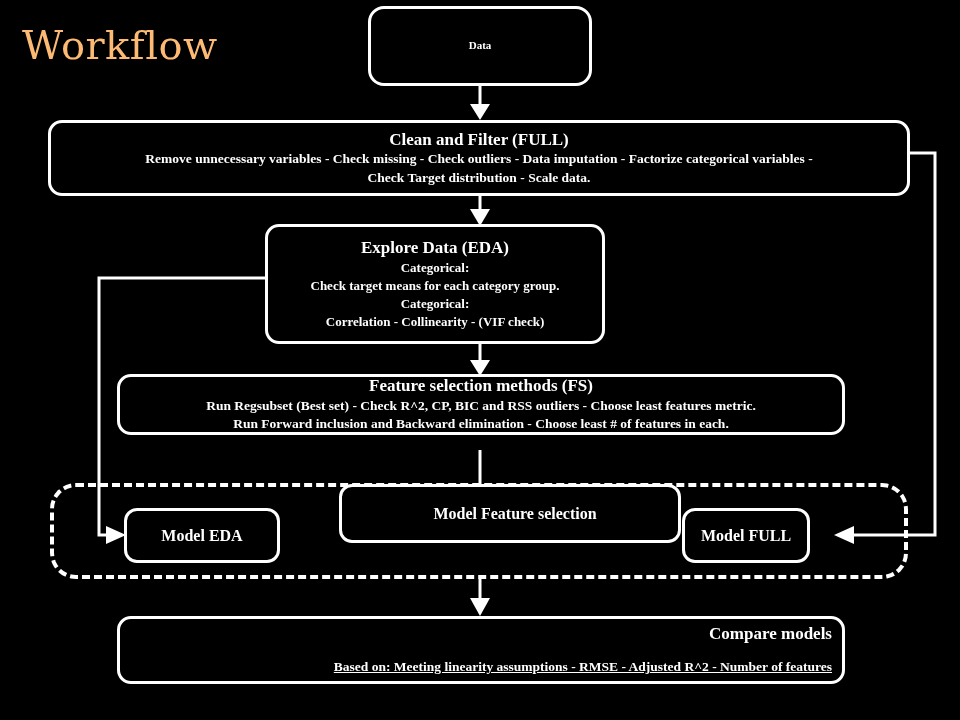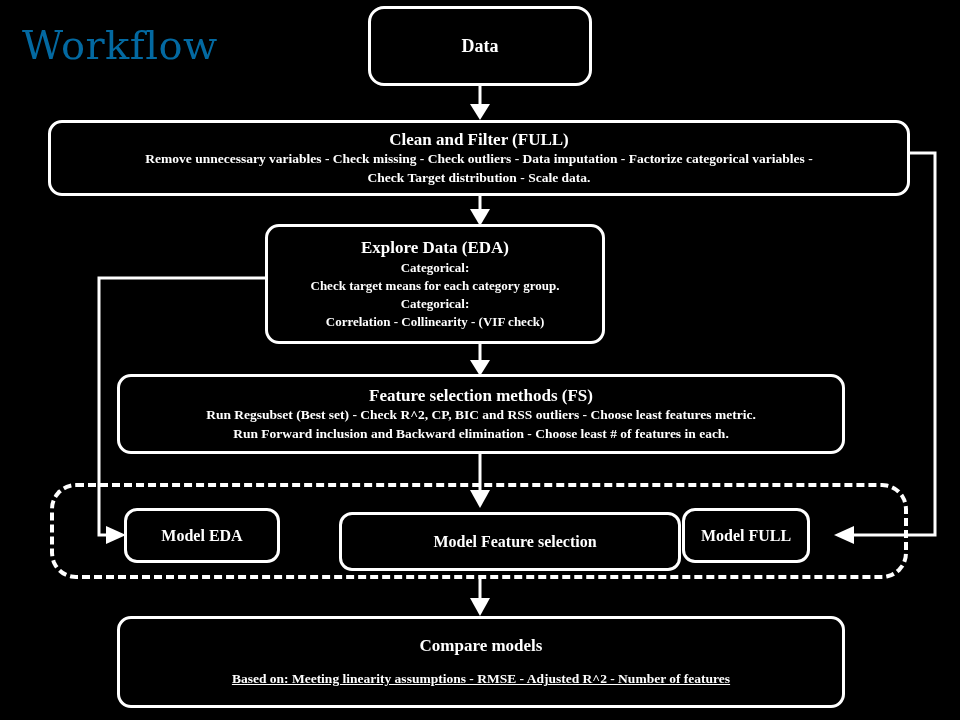--- a/index.html
+++ b/index.html
@@ -19,21 +19,21 @@
   }
 
   
   .title {
     position: absolute;
     left: 22px;
     top: 22px;
     font-family: "DejaVu Serif", "Liberation Serif", serif;
     font-size: 40px;
     font-weight: 400;
-    color: #0369a1;
+    color: #fdba74;
     letter-spacing: 0.5px;
     white-space: nowrap;
   }
 
   
   .node {
     position: absolute;
     box-sizing: border-box;
     border: 3px solid #ffffff;
     border-radius: 14px;
@@ -54,43 +54,43 @@
   }
   .node .sub {
     font-weight: bold;
     font-size: 13.5px;
     line-height: 1.38;
     white-space: nowrap;
   }
 
   
   #node-data      { left: 368px; top: 6px;   width: 224px; height: 80px;  border-radius: 16px; }
-  #node-data .head{ font-size: 18px; }
+  #node-data .head{ font-size: 11px; }
 
   #node-clean     { left: 48px;  top: 120px; width: 862px; height: 76px; }
   #node-clean .head { font-size: 17px; }
 
   #node-eda       { left: 265px; top: 224px; width: 340px; height: 120px; }
   #node-eda .head { font-size: 17px; margin-bottom: 1px; }
   #node-eda .sub  { font-size: 13px; }
 
-  #node-fs        { left: 117px; top: 374px; width: 728px; height: 80px; }
+  #node-fs        { left: 117px; top: 374px; width: 728px; height: 61px; }
   #node-fs .head  { font-size: 17px; }
   #node-fs .sub   { font-size: 13.5px; }
 
   #node-model-eda { left: 124px; top: 508px; width: 156px; height: 55px; border-radius: 13px; }
   #node-model-eda .head { font-size: 16px; }
 
-  #node-model-fs  { left: 339px; top: 512px; width: 342px; height: 59px; border-radius: 13px; padding-left: 20px; }
+  #node-model-fs  { left: 339px; top: 484px; width: 342px; height: 59px; border-radius: 13px; padding-left: 20px; }
   #node-model-fs .head { font-size: 16px; }
 
   #node-model-full{ left: 682px; top: 508px; width: 128px; height: 55px; border-radius: 13px; }
   #node-model-full .head { font-size: 16px; }
 
-  #node-compare   { left: 117px; top: 616px; width: 728px; height: 92px; }
+  #node-compare   { left: 117px; top: 616px; width: 728px; height: 68px; align-items: flex-end; }
   #node-compare .head { font-size: 17px; margin-bottom: 14px; }
   #node-compare .sub  { font-size: 13.5px; text-decoration: underline; }
 
   
   #models-group {
     position: absolute;
     left: 50px;
     top: 483px;
     width: 858px;
     height: 96px;

